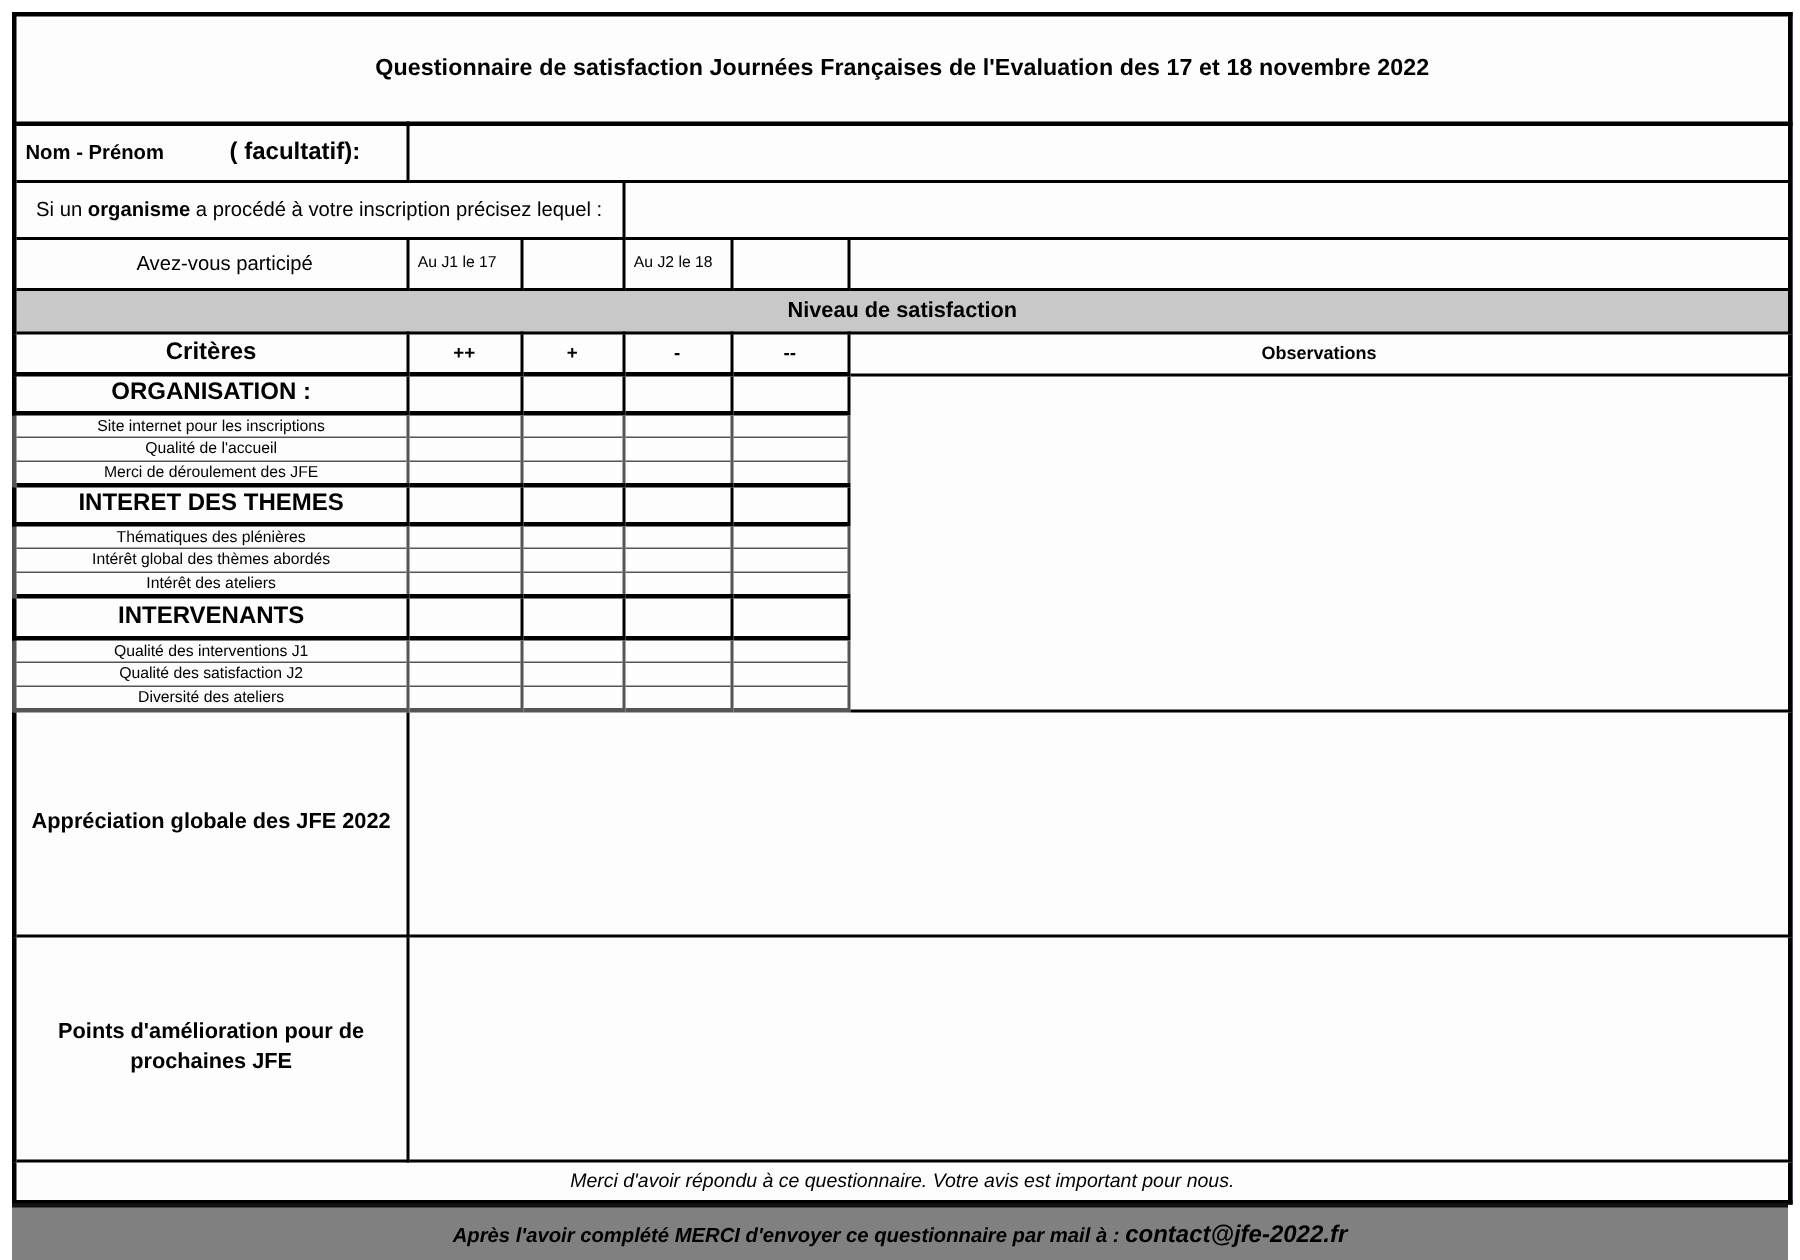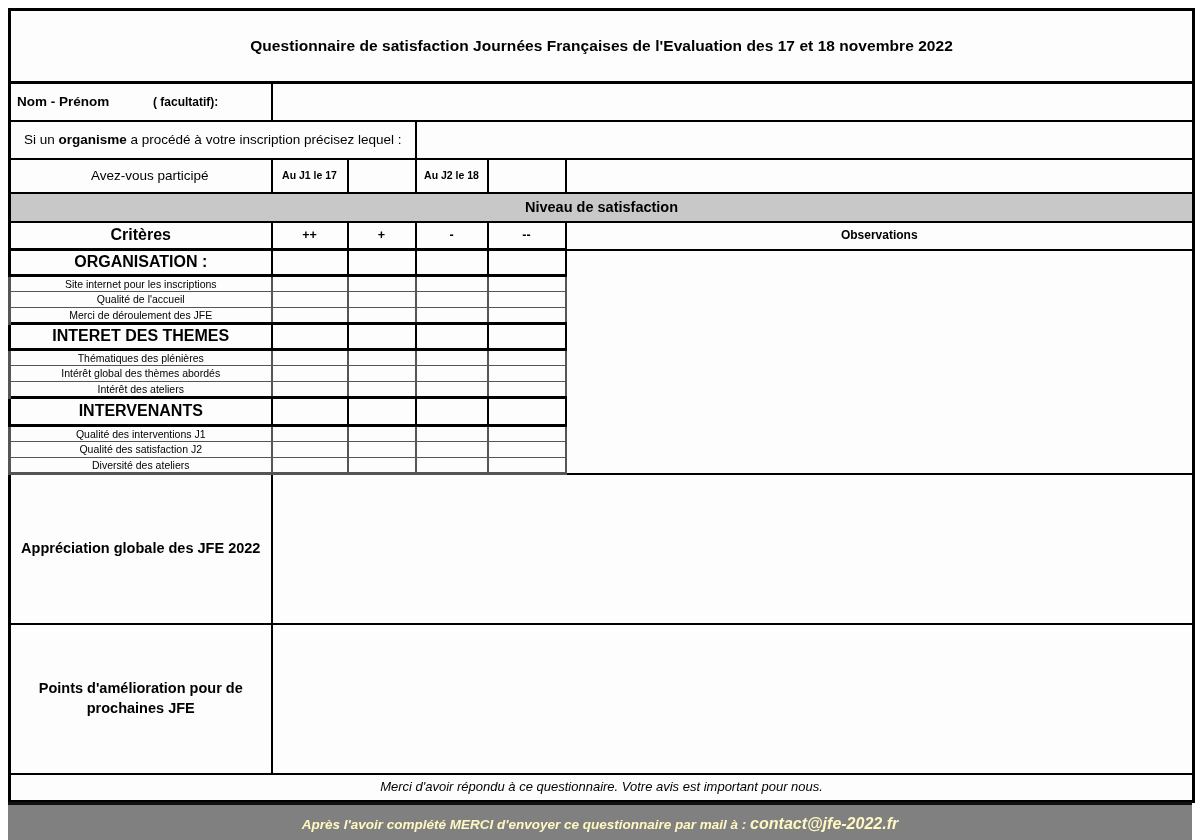--- a/index.html
+++ b/index.html
@@ -74,39 +74,38 @@
 
   
   .ident-row-h { height: 38px; }
   .nom-label {
     font-size: 13.5px;
     font-weight: bold;
     text-align: left;
     padding-left: 6px;
   }
   .nom-label .faint {
-    font-size: 12px;
+    font-size: 16px;
     font-weight: bold;
     padding-left: 40px;
   }
   .organisme-label {
     font-size: 13.5px;
     text-align: center;
   }
   .organisme-label b { font-weight: bold; }
 
   .avez-label {
     font-size: 13.5px;
     text-align: center;
     padding-left: 24px;
   }
   .day-label {
     font-size: 10.5px;
-    text-align: center;
-    font-weight: bold;
+    text-align: left;
   }
 
   
   .band-gray {
     background: #c8c8c8 !important;
     height: 27px;
   }
   .band-gray-text {
     font-size: 14.5px;
     font-weight: bold;
@@ -175,21 +174,21 @@
     background: #808080;
     display: flex;
     align-items: center;
     justify-content: center;
     border-top: 3px solid #111;
   }
   .mail-text {
     font-size: 13.5px;
     font-weight: bold;
     font-style: italic;
-    color: #fef9c3;
+    color: #000000;
     text-align: center;
     white-space: nowrap;
   }
   .mail-text .addr {
     font-size: 16px;
     font-weight: bold;
     font-style: italic;
   }
 </style>
 </head>

